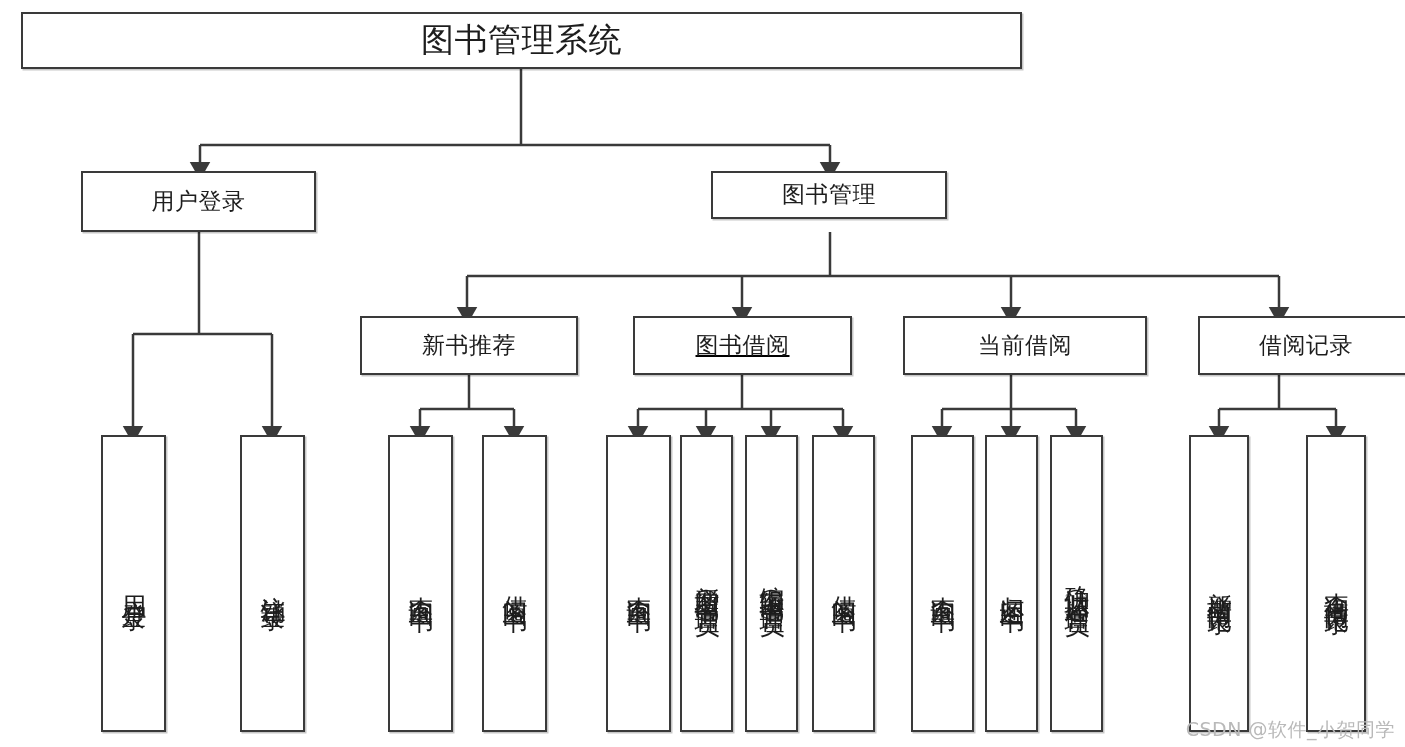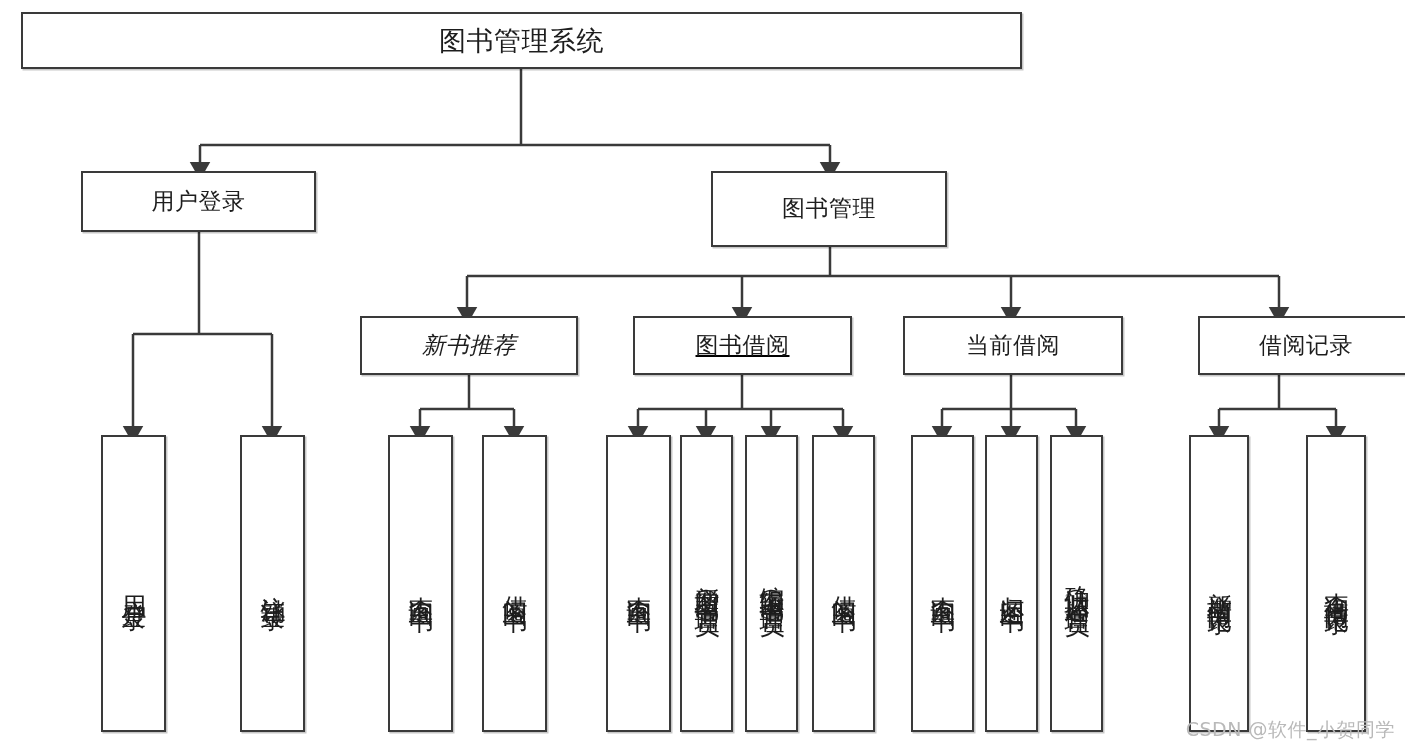--- a/index.html
+++ b/index.html
@@ -40,21 +40,21 @@
     color: #1d1d1d;
     letter-spacing: 0.5px;
     white-space: nowrap;
   }
   
   .node.horiz .node-label {
     font-size: 23px;
     line-height: 1.1;
   }
   .node.root .node-label {
-    font-size: 27px;
+    font-size: 33px;
   }
   
   .node.vert {
     align-items: center;
     justify-content: center;
   }
   .node.vert .node-label {
     writing-mode: vertical-rl;
     text-orientation: upright;
     font-size: 25px;
@@ -123,30 +123,30 @@
       </g>
   </svg>
 
   <div id="nodes-layer">
       <div class="node horiz root" style="left: 21px; top: 12px; width: 1001px; height: 57px;">
         <span class="node-label">图书管理系统</span>
       </div>
       <div class="node horiz" style="left: 81px; top: 171px; width: 235px; height: 61px;">
         <span class="node-label">用户登录</span>
       </div>
-      <div class="node horiz" style="left: 711px; top: 171px; width: 236px; height: 76px;">
+      <div class="node horiz" style="left: 711px; top: 171px; width: 236px; height: 48px;">
         <span class="node-label">图书管理</span>
       </div>
-      <div class="node horiz" style="left: 360px; top: 316px; width: 218px; height: 59px; font-style: italic;">
+      <div class="node horiz" style="left: 360px; top: 316px; width: 218px; height: 59px;">
         <span class="node-label">新书推荐</span>
       </div>
       <div class="node horiz" style="left: 633px; top: 316px; width: 219px; height: 59px; text-decoration: underline;">
         <span class="node-label">图书借阅</span>
       </div>
-      <div class="node horiz" style="left: 903px; top: 316px; width: 220px; height: 59px;">
+      <div class="node horiz" style="left: 903px; top: 316px; width: 244px; height: 59px;">
         <span class="node-label">当前借阅</span>
       </div>
       <div class="node horiz" style="left: 1198px; top: 316px; width: 216px; height: 59px;">
         <span class="node-label">借阅记录</span>
       </div>
       <div class="node vert" style="left: 101px; top: 435px; width: 65px; height: 297px;">
         <span class="node-label">用户登录</span>
       </div>
       <div class="node vert" style="left: 240px; top: 435px; width: 65px; height: 297px;">
         <span class="node-label">注销登录</span>

